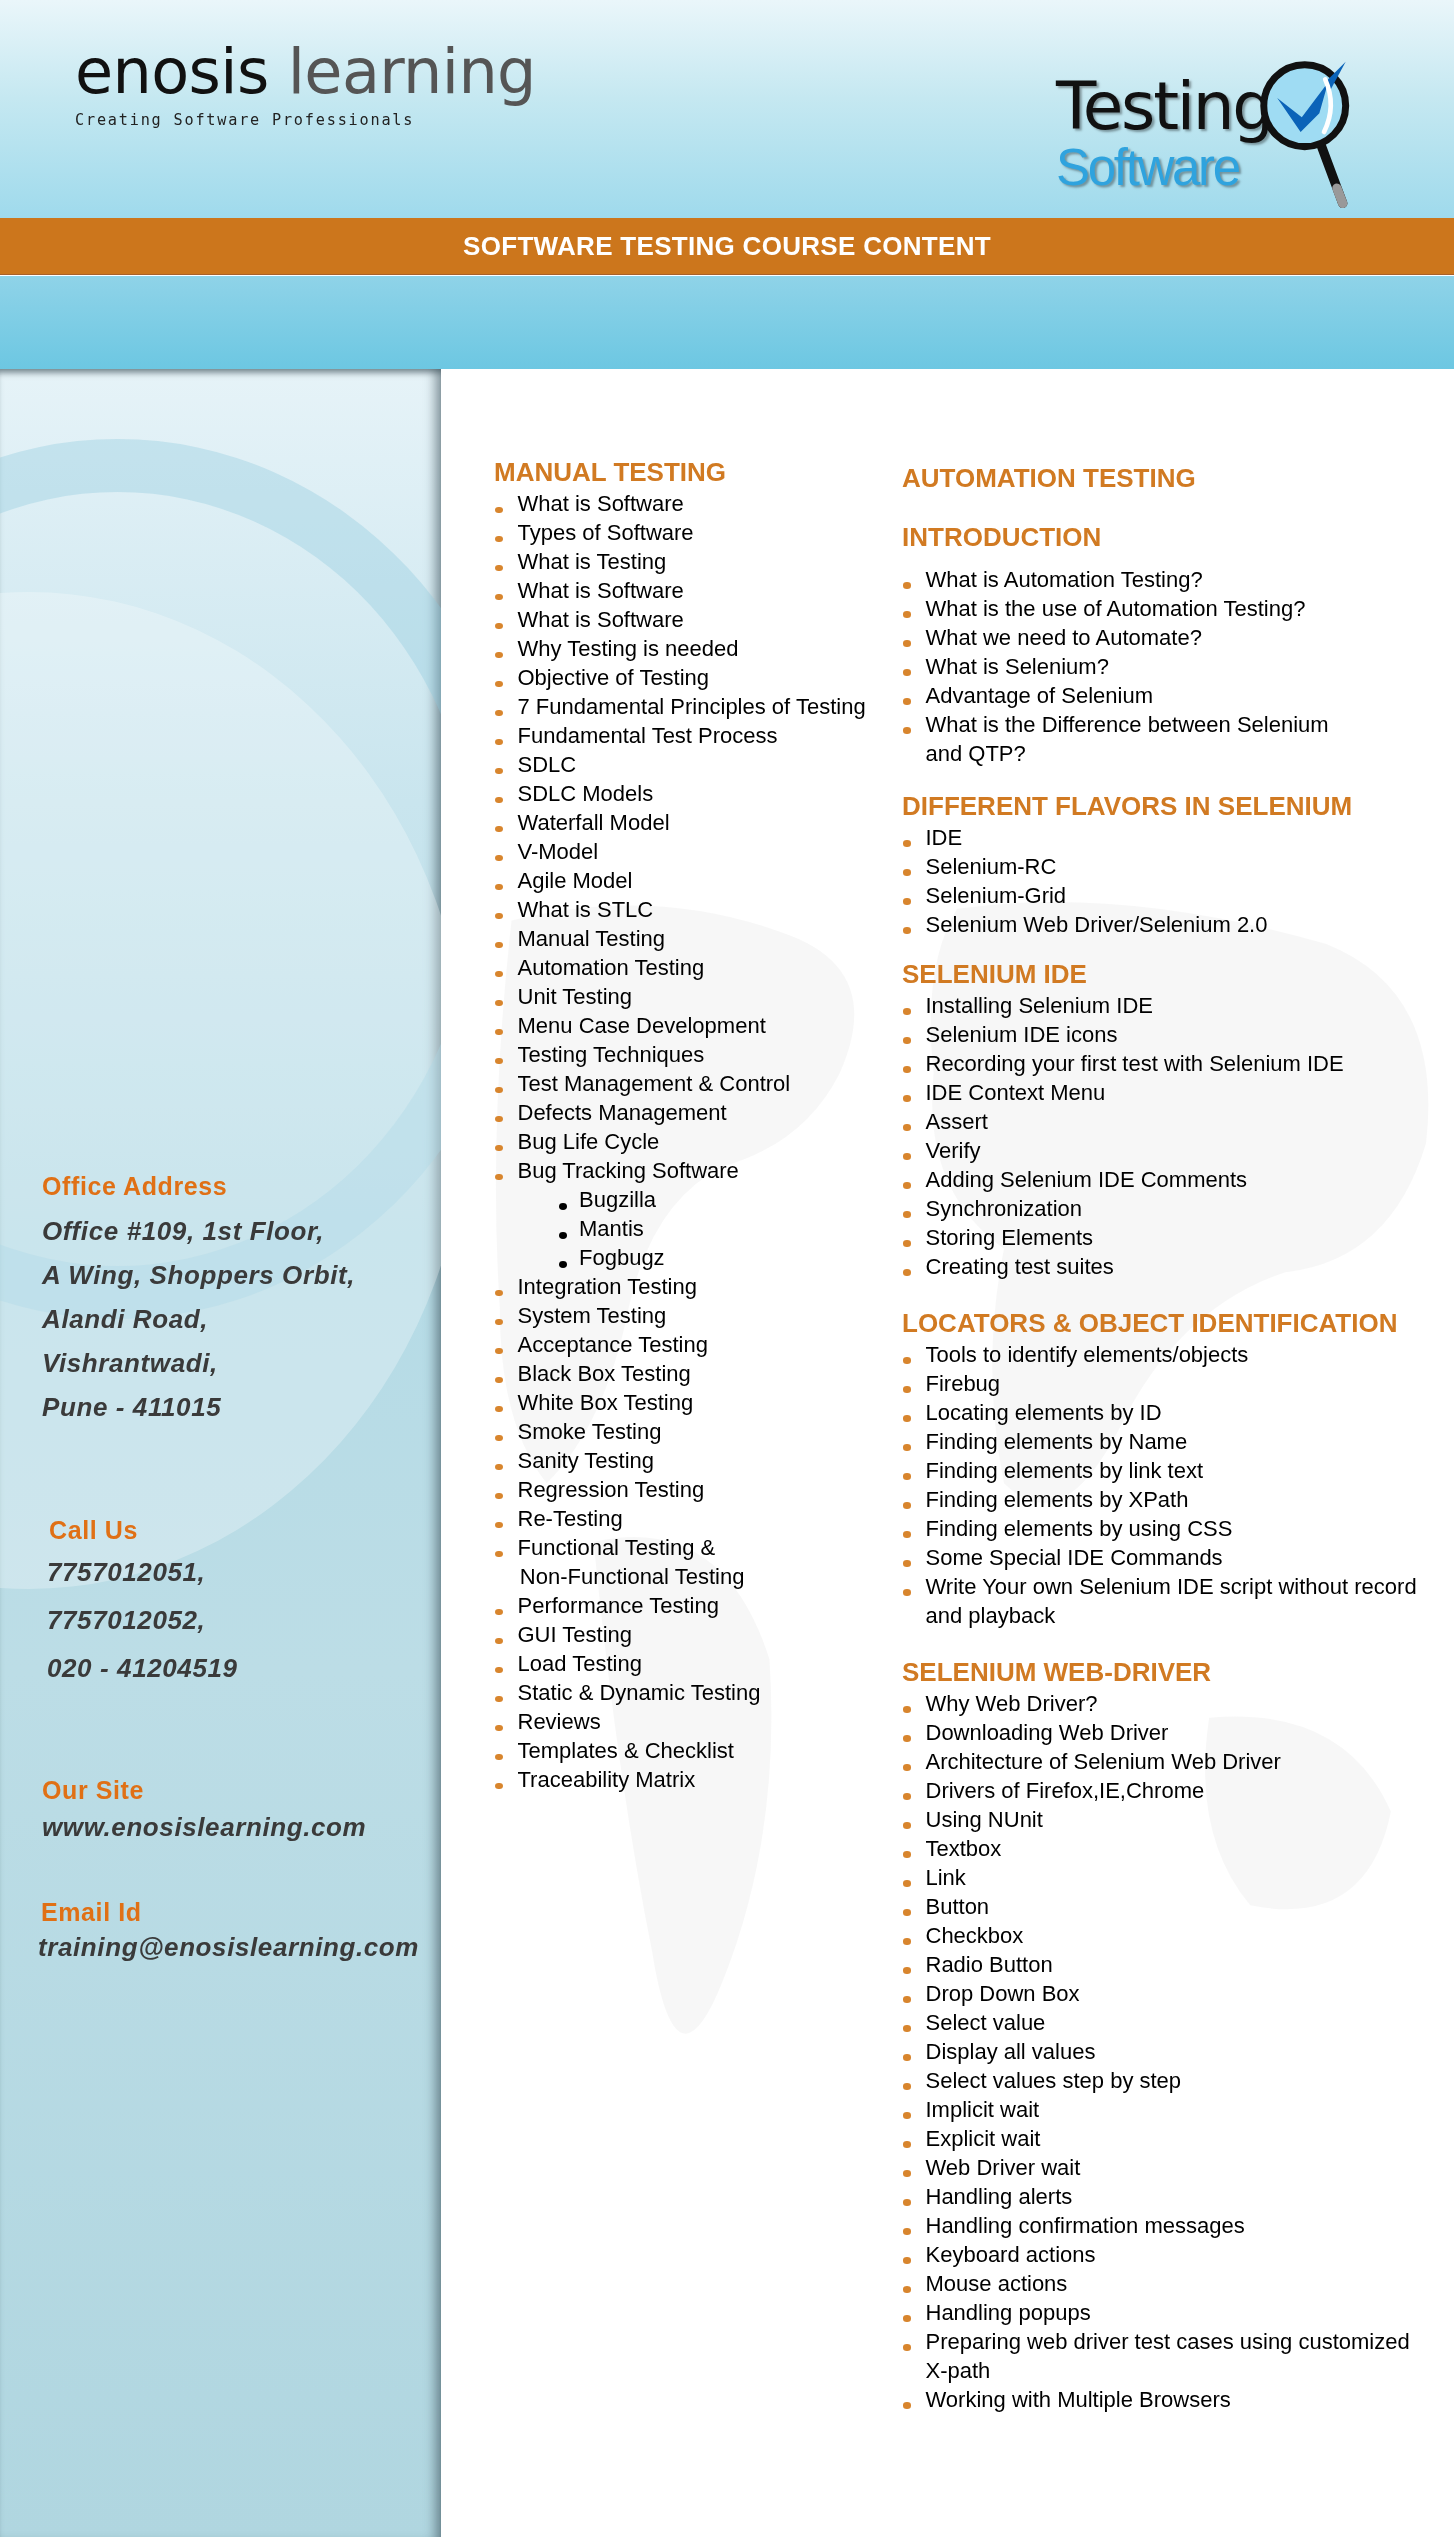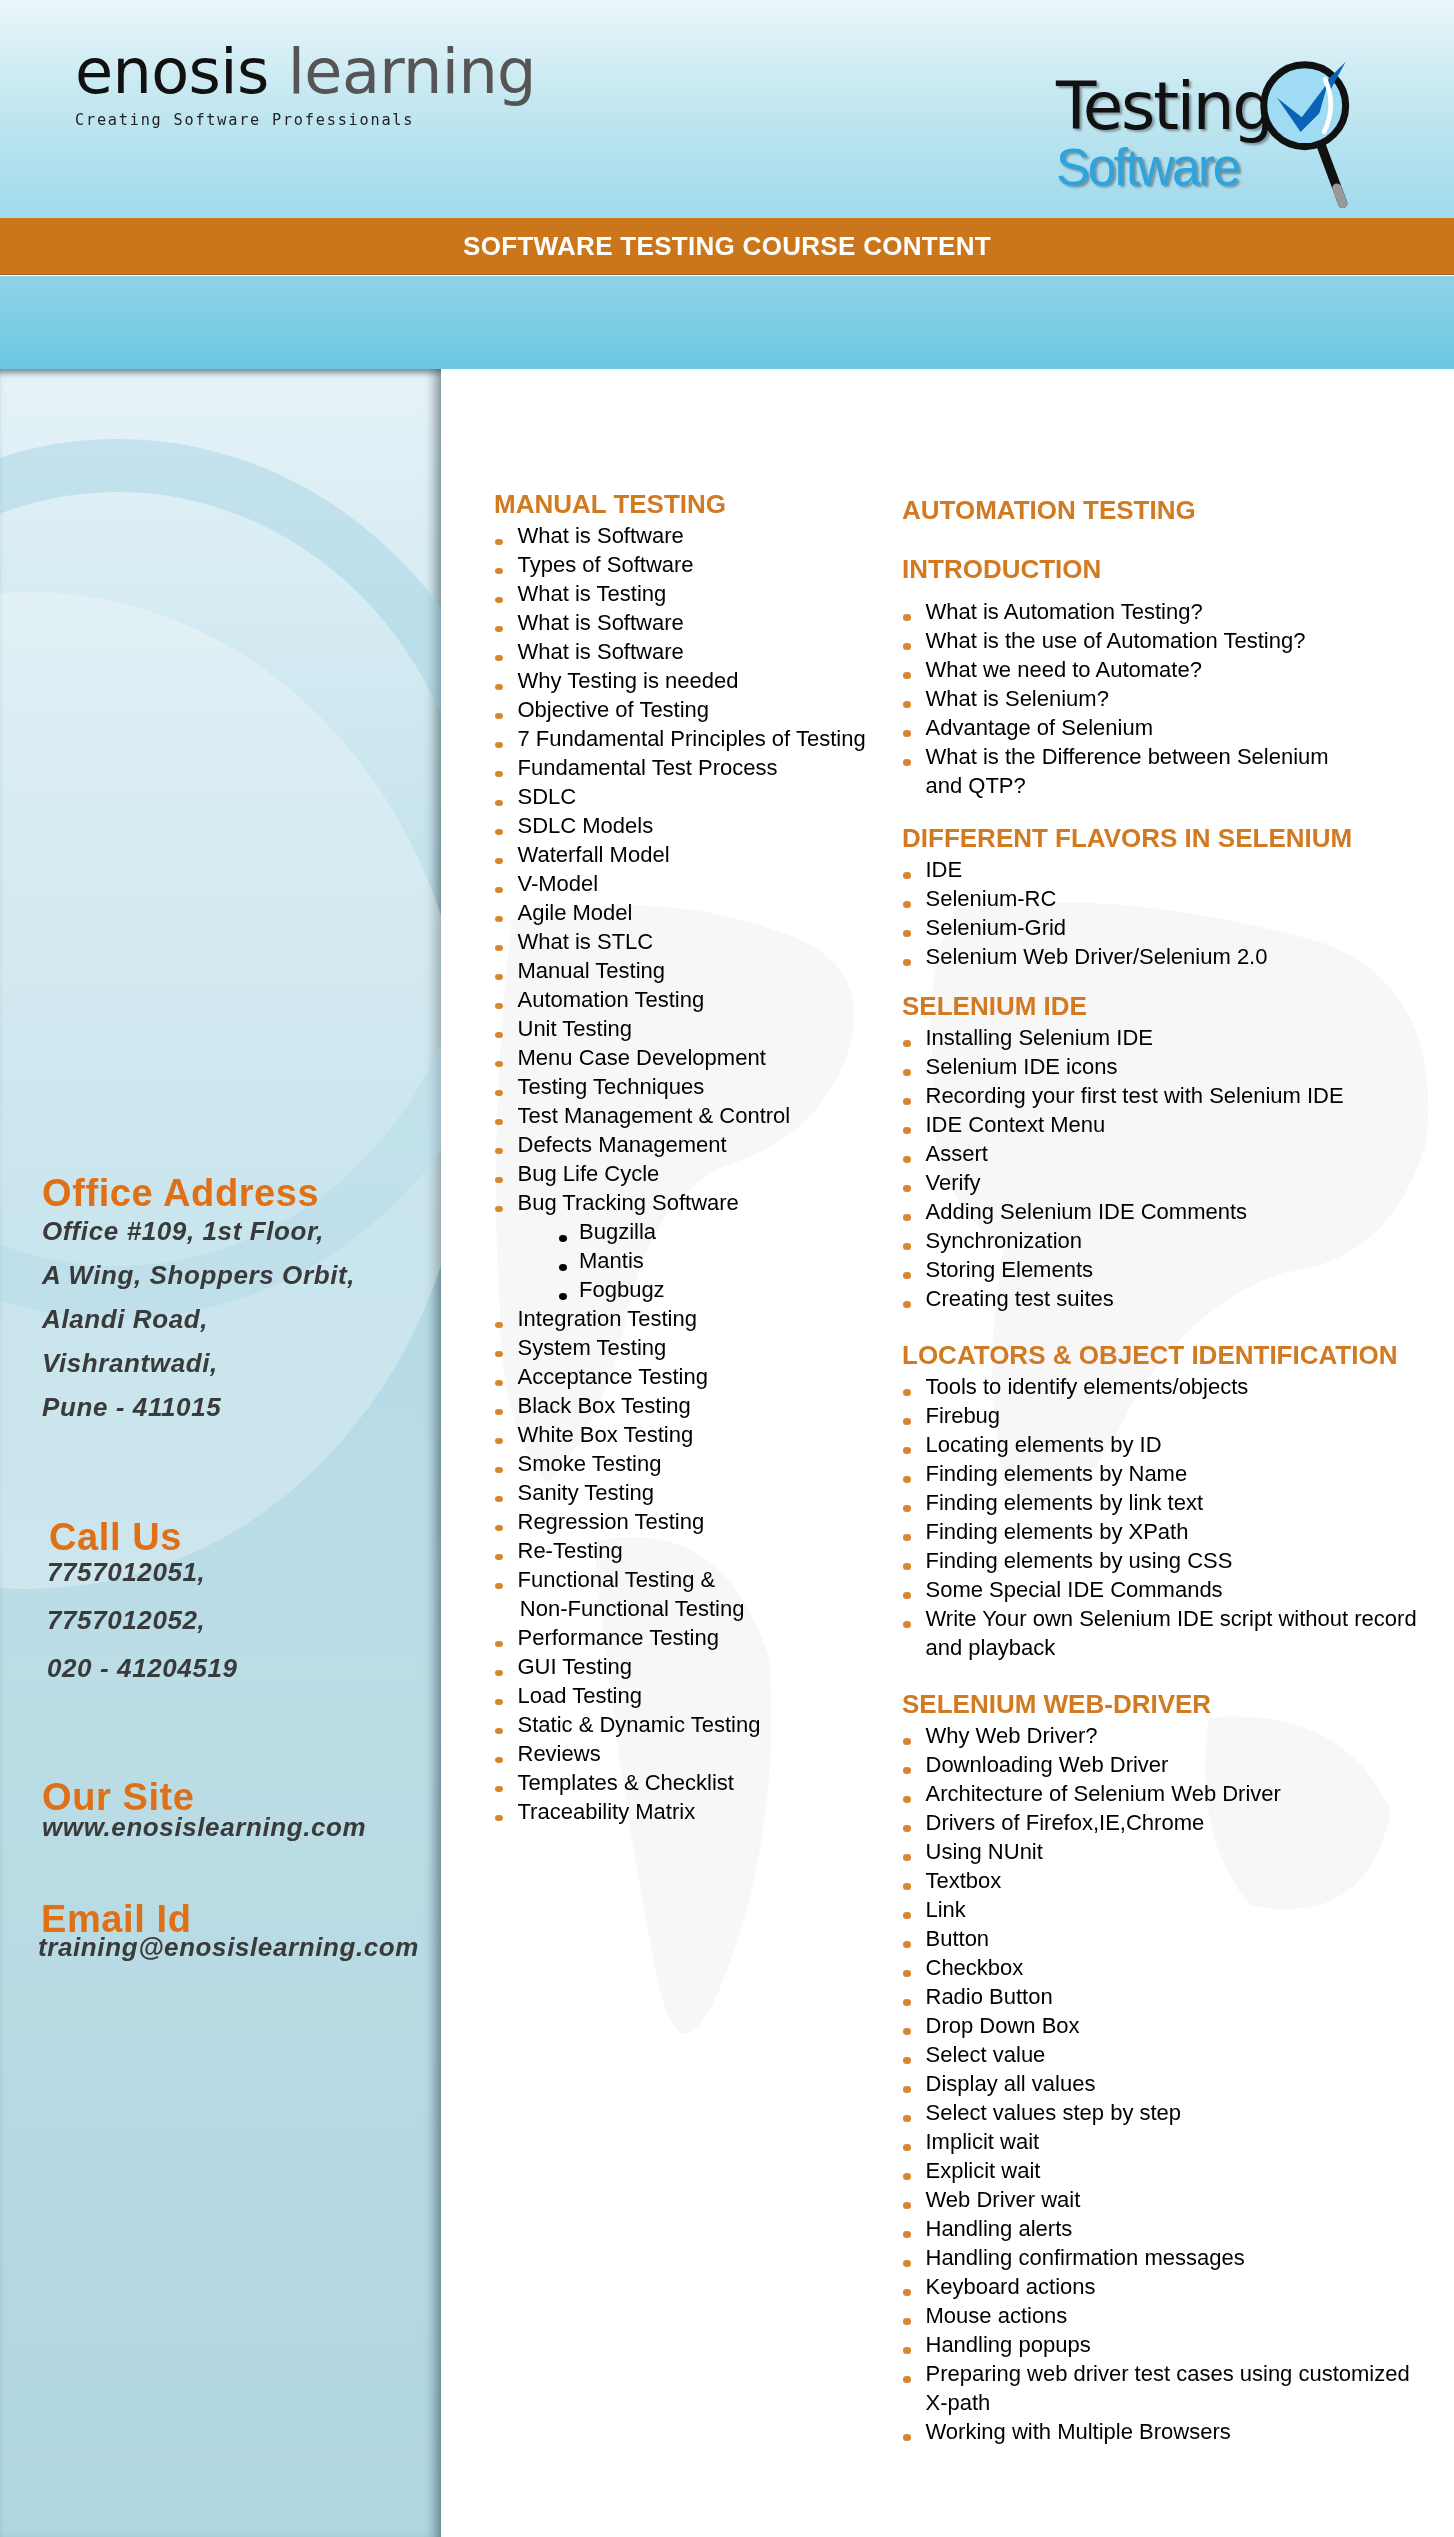--- a/index.html
+++ b/index.html
@@ -57,36 +57,36 @@
   .sidebar .wave1 {
     position: absolute; left: -411px; top: 223px; width: 880px; height: 997px;
     border-radius: 50%; background: rgba(255,255,255,0.28);
   }
   .sidebar .wave2 {
     position: absolute; left: -293px; top: 70px; width: 821px; height: 880px;
     border-radius: 50%; border: 53px solid rgba(140,200,220,0.35); box-sizing: border-box;
   }
   .contact { position: absolute; left: 0; top: 0; width: 441px; }
   .c-head {
-    position: absolute; color: #e07015; font-weight: bold; font-size: 38px;
+    position: absolute; color: #e07015; font-weight: bold; font-size: 25px;
     font-family: "Liberation Sans", sans-serif; letter-spacing: 0.6px; white-space: nowrap;
   }
   .c-line {
     position: absolute; color: #3a3a3a; font-weight: bold; font-size: 26px;
     font-family: "Liberation Sans", sans-serif; letter-spacing: 0.6px; white-space: nowrap; font-style: italic;
   }
   .content {
     position: absolute; left: 441px; top: 369px; width: 1013px; height: 2168px;
     background: #ffffff;
   }
   .map-bg {
     position: absolute; left: 35px; top: 528px; width: 968px; height: 1407px;
     opacity: 0.5;
   }
-  .col { position: absolute; margin-top: 32px; }
+  .col { position: absolute; }
   .sec-head {
     color: #d17a22; font-weight: bold; font-size: 26px; line-height: 33px;
     font-family: "Liberation Sans", sans-serif; white-space: nowrap; margin: 0;
   }
   ul.items { list-style: none; margin: 0; padding: 0; }
   ul.items li {
     position: relative; padding-left: 23.5px; font-size: 22px; line-height: 29px;
     color: #000; white-space: nowrap;
   }
   ul.items li .dot {

